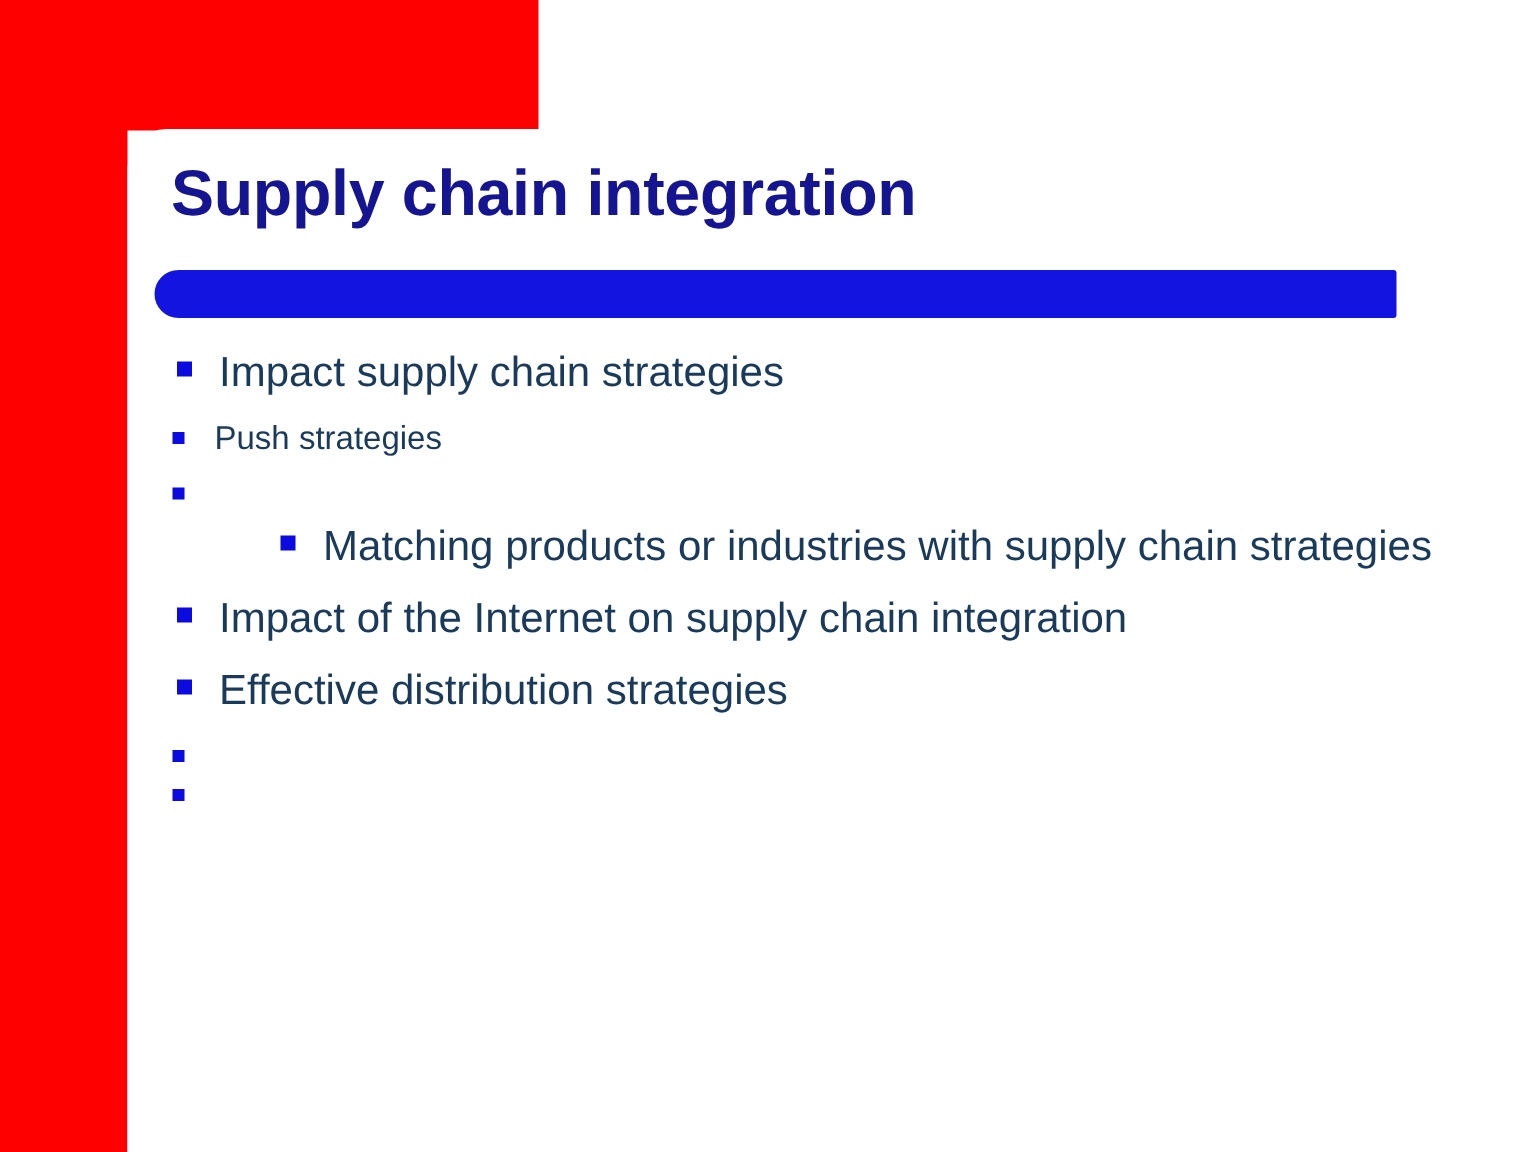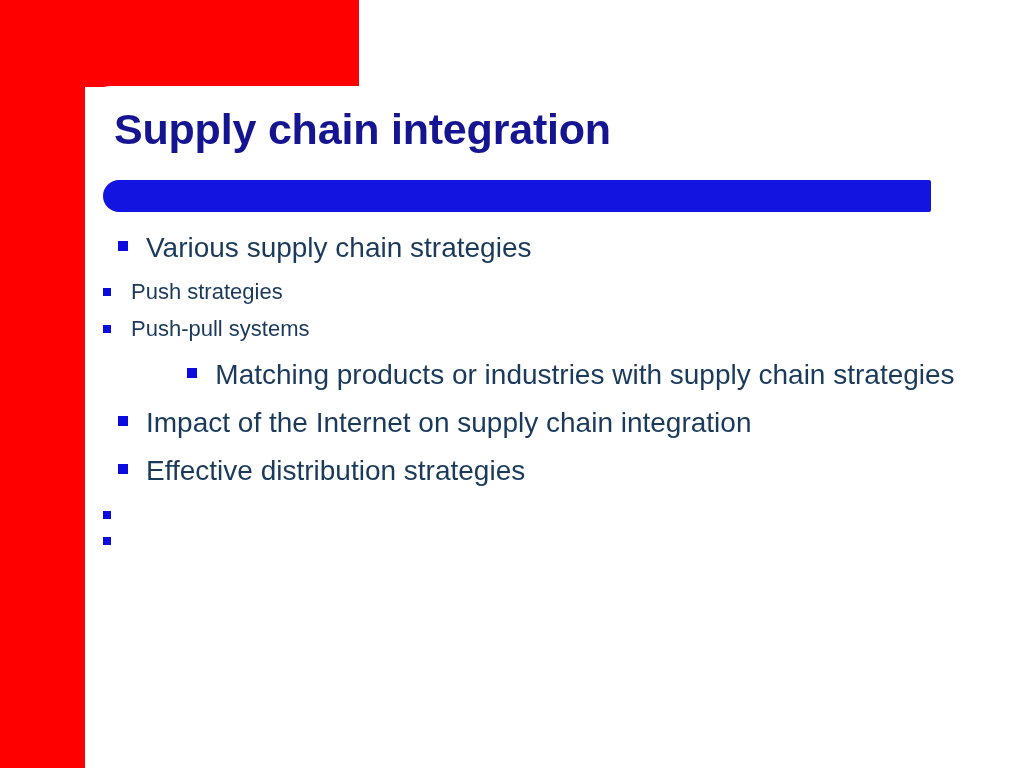--- a/index.html
+++ b/index.html
@@ -113,23 +113,22 @@
   .lvl1 .btext {
     color: #1a3a5c;
     font-size: 28px;
     line-height: 40px;
     max-width: 760px;
     font-family: "Liberation Sans", sans-serif;
   }
 
   
   .lvl2 {
-    padding-left: 75px;
+    padding-left: 115px;
     margin-bottom: 6px;
-    margin-left: 28px;
   }
   .lvl2 .marker {
     flex: 0 0 auto;
     width: 8px;
     height: 8px;
     background: #0b0be0;
     margin-top: 12px;
     margin-right: 20px;
   }
   .lvl2 .btext {
@@ -153,32 +152,31 @@
   <div class="content-panel"></div>
 
   <div class="slide-title">Supply chain integration</div>
 
   <div class="title-bar"></div>
 
   <div class="body-area">
 
     <div class="bullet-row lvl1">
       <span class="marker"></span>
-      <span class="btext">Various supply chain strategies</span>
+      <span class="btext">Impact supply chain strategies</span>
     </div>
 
     <div class="bullet-row lvl2 gap-sub-first">
       <span class="marker"></span>
       <span class="btext">Push strategies</span>
     </div>
 
 
     <div class="bullet-row lvl2">
       <span class="marker"></span>
-      <span class="btext">Push-pull systems</span>
     </div>
 
     <div class="bullet-row lvl1 gap-before-l1">
       <span class="marker"></span>
       <span class="btext">Matching products or industries with supply chain strategies</span>
     </div>
 
     <div class="bullet-row lvl1">
       <span class="marker"></span>
       <span class="btext">Impact of the Internet on supply chain integration</span>

